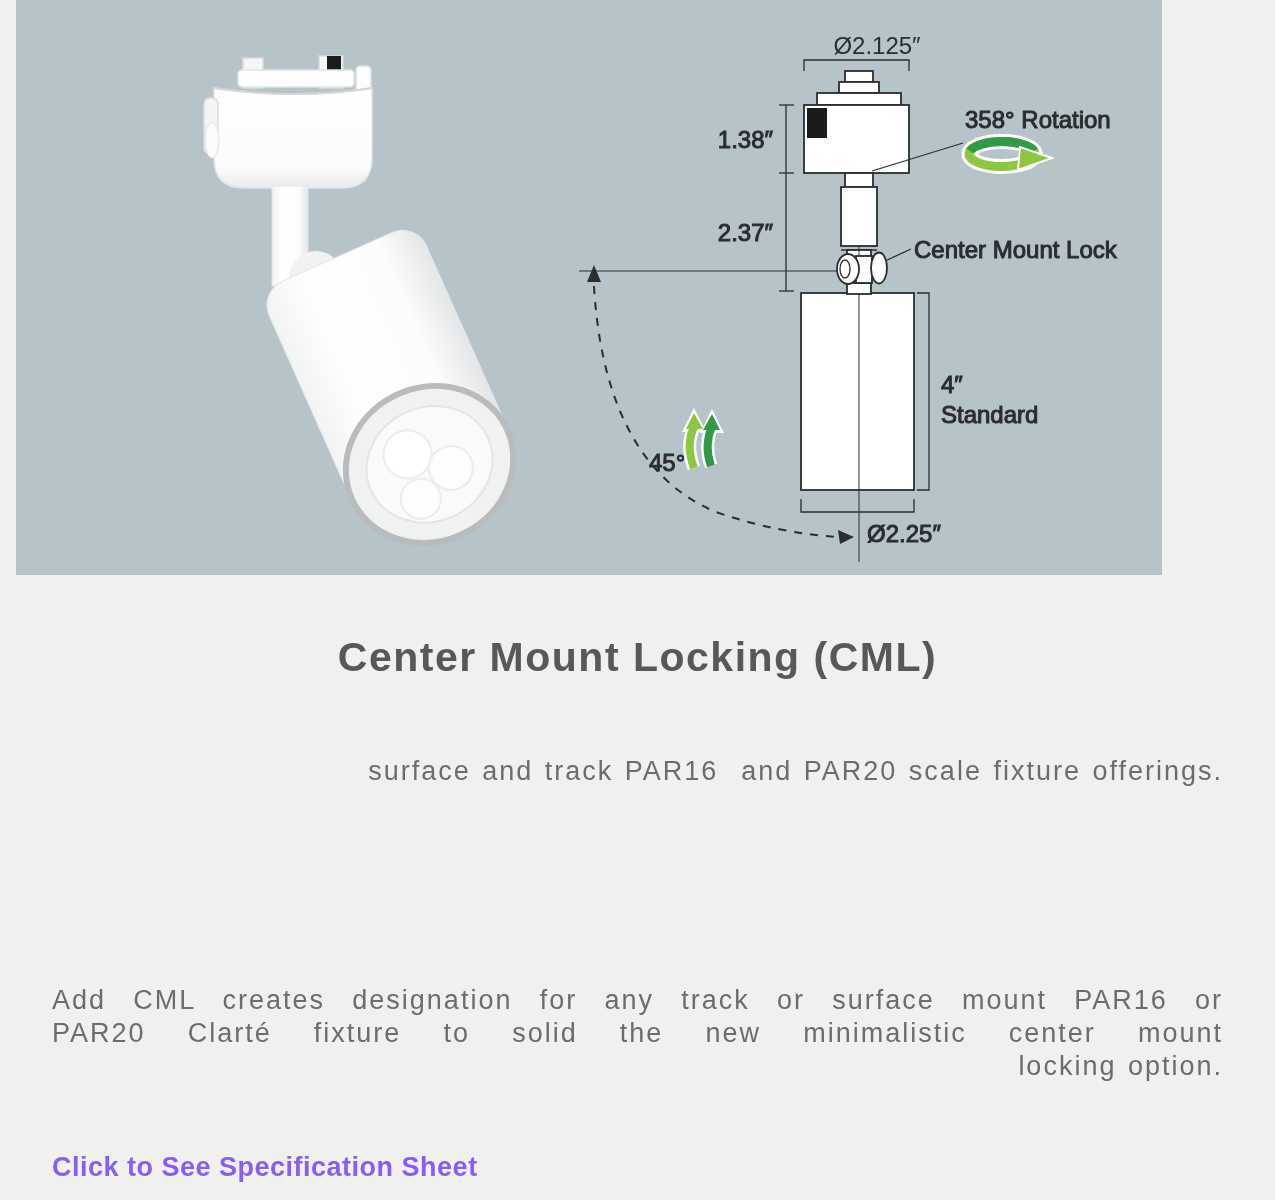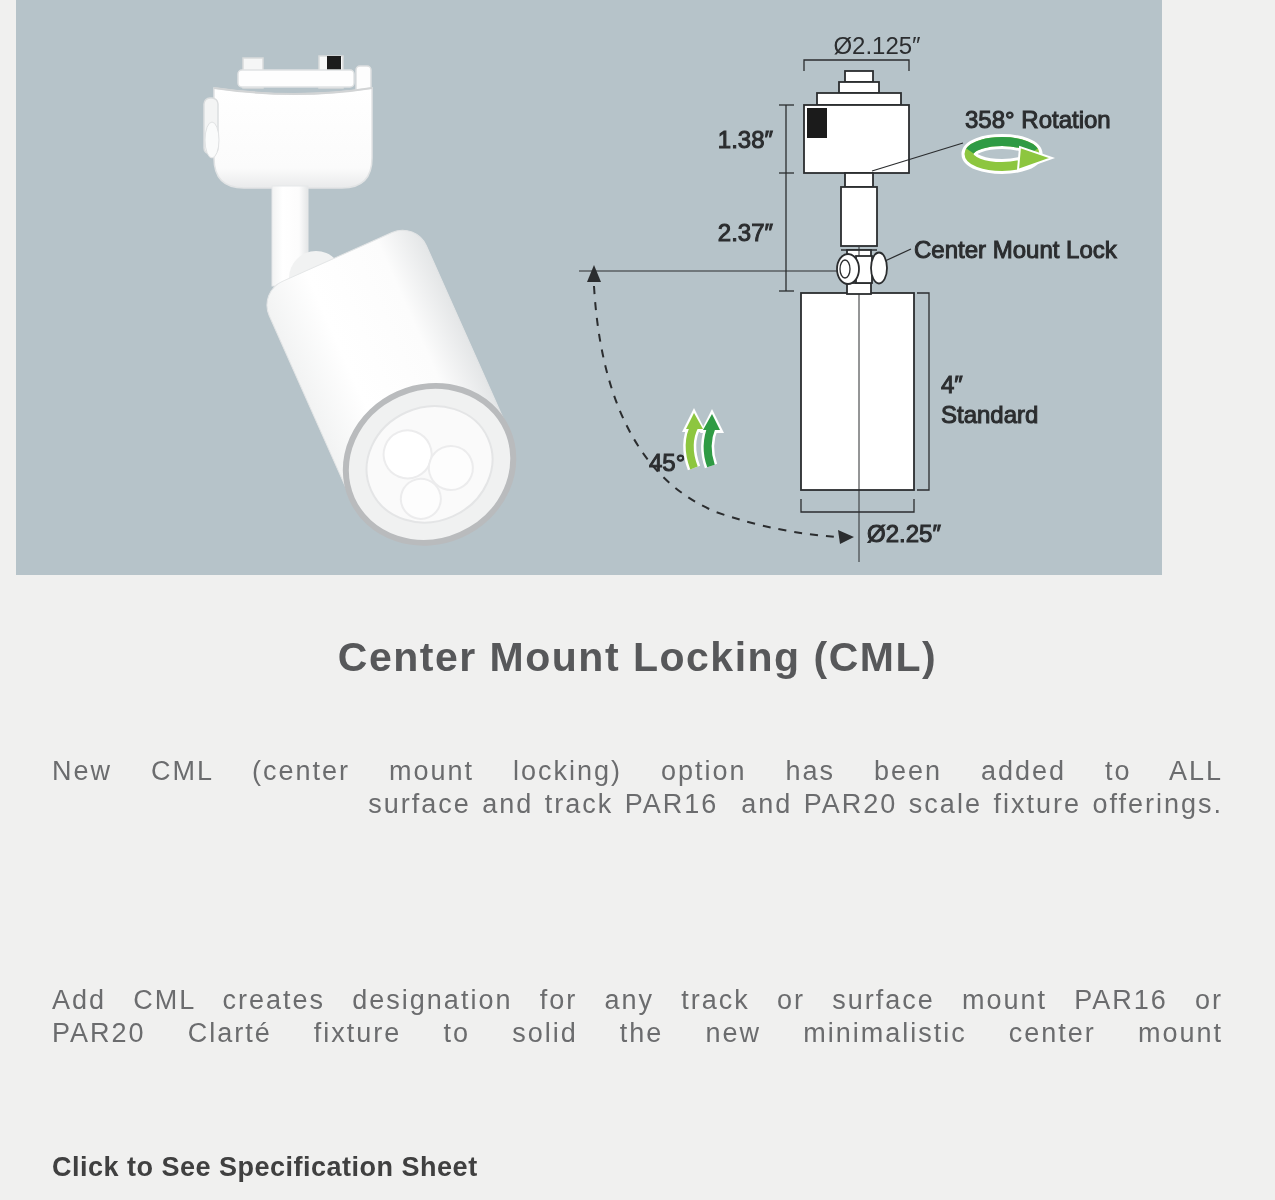--- a/index.html
+++ b/index.html
@@ -26,21 +26,21 @@
     position:absolute;left:52px;width:1171px;margin:0;
     color:#6b6c6e;font-size:27px;line-height:33px;
     letter-spacing:2px;word-spacing:2px;
   }
   .para .line{display:block;}
   .para .line.j{text-align:justify;text-align-last:justify;}
   .para .line.last{text-align:right;white-space:pre-wrap;}
   .spec-link{
     position:absolute;left:52px;top:577px;
     font-size:27px;line-height:30px;font-weight:bold;
-    color:#404040;text-decoration:none;letter-spacing:0.5px;
+    color:#8b5cf6;text-decoration:none;letter-spacing:0.5px;
     display:inline-block;
   }
   
   .dimtext{
     font-family:"Liberation Sans",sans-serif;font-size:24px;fill:#2b2d2f;
   }
 </style>
 </head>
 <body>
 
@@ -169,24 +169,24 @@
     <path d="M785,499 L785,512 L898,512 L898,499" stroke-width="1.3"></path>
     <text class="dimtext" x="851" y="542">Ø2.25″</text>
   </g>
 </svg>
 </div>
 
 <div class="content">
   <h1 class="page-title">Center Mount Locking (CML)</h1>
 
   <p class="para" style="top:180px">
-    <span class="line j">New CML (center mount locking) option has been added to ALL</span>
     <span class="line last">surface and track PAR16  and PAR20 scale fixture offerings.</span>
   </p>
 
 
   <p class="para" style="top:409px">
     <span class="line j">Add CML creates designation for any track or surface mount PAR16 or</span>
     <span class="line j">PAR20 Clarté fixture to solid the new minimalistic center mount</span>
+    <span class="line last">locking option.</span>
   </p>
 
   <a href="#" class="spec-link">Click to See Specification Sheet</a>
 </div>
 
 </body></html>

